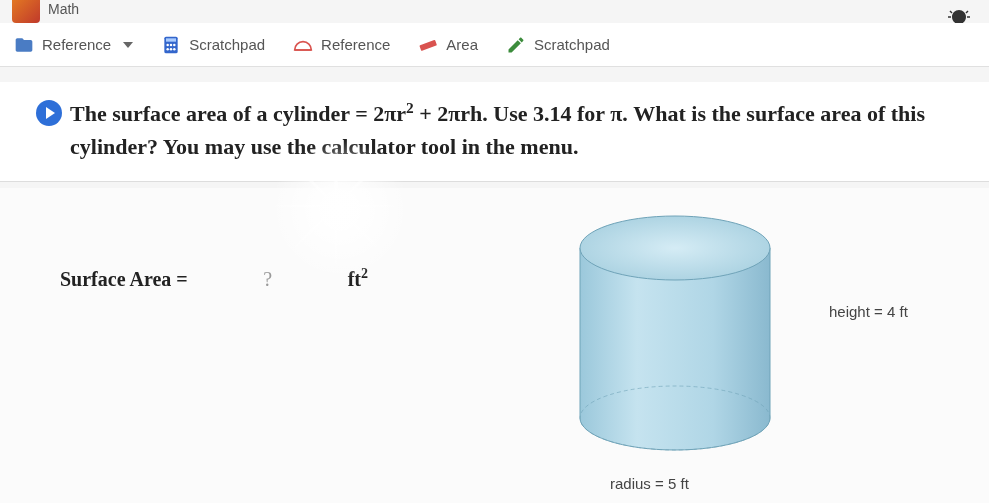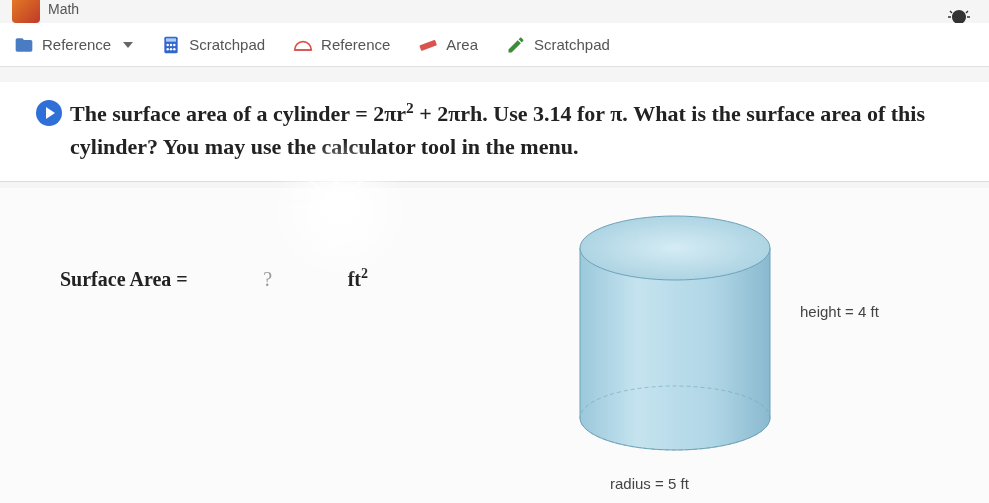--- a/index.html
+++ b/index.html
@@ -155,21 +155,21 @@
     .cylinder-container {
       position: absolute;
       top: 15px;
       left: 550px;
       width: 250px;
       height: 280px;
     }
     .height-label {
       position: absolute;
       top: 115px;
-      left: 800px;
+      left: 829px;
       font-size: 15px;
       color: #444;
       font-family: Arial, sans-serif;
     }
     .radius-label {
       position: absolute;
       top: 287px;
       left: 610px;
       font-size: 15px;
       color: #444;

